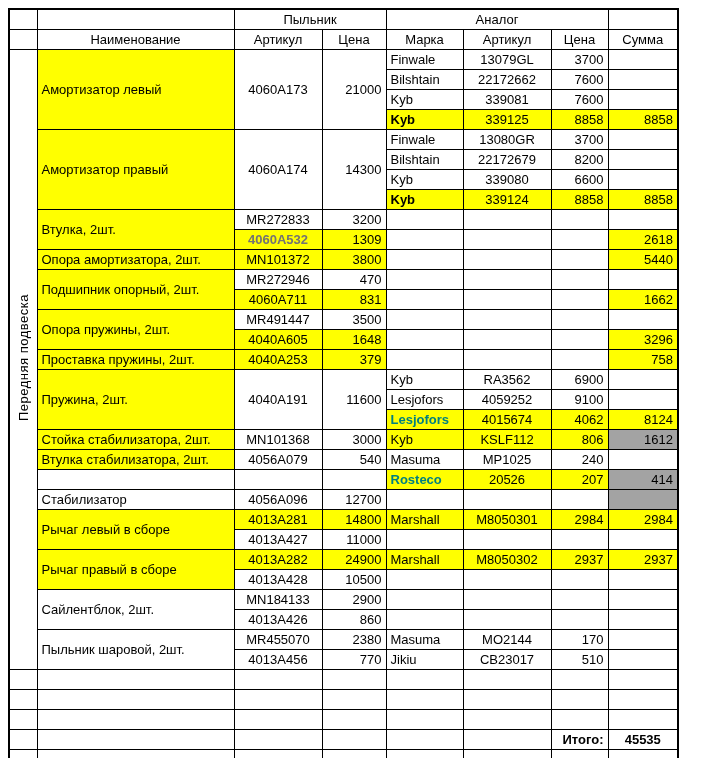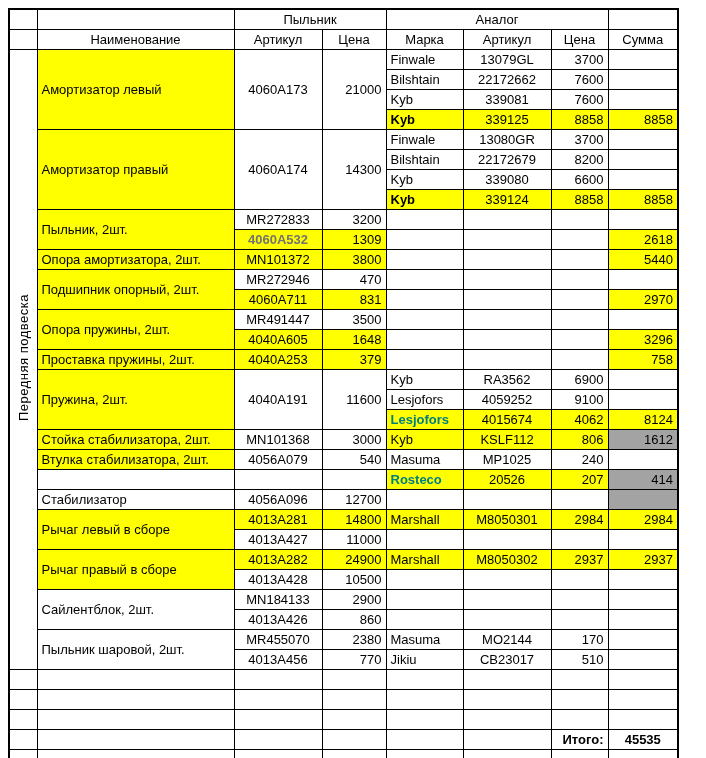--- a/index.html
+++ b/index.html
@@ -127,21 +127,21 @@
           <td class="al-r">6600</td>
           <td class="al-r"></td>
         </tr>
         <tr>
           <td class="y b al-l">Kyb</td>
           <td class="y al-c">339124</td>
           <td class="y al-r">8858</td>
           <td class="y al-r">8858</td>
         </tr>
         <tr>
-          <td rowspan="2" class="y al-l">Пыльник, 2шт.</td>
+          <td rowspan="2" class="y al-l">Втулка, 2шт.</td>
           <td class="al-c">MR272833</td>
           <td class="al-r">3200</td>
           <td class="al-l"></td>
           <td class="al-c"></td>
           <td class="al-r"></td>
           <td class="al-r"></td>
         </tr>
         <tr>
           <td class="y blue al-c">4060A532</td>
           <td class="y al-r">1309</td>
@@ -167,21 +167,21 @@
           <td class="al-c"></td>
           <td class="al-r"></td>
           <td class="al-r"></td>
         </tr>
         <tr>
           <td class="y al-c">4060A711</td>
           <td class="y al-r">831</td>
           <td class="al-l"></td>
           <td class="al-c"></td>
           <td class="al-r"></td>
-          <td class="y al-r">2970</td>
+          <td class="y al-r">1662</td>
         </tr>
         <tr>
           <td rowspan="2" class="y al-l">Опора пружины, 2шт.</td>
           <td class="al-c">MR491447</td>
           <td class="al-r">3500</td>
           <td class="al-l"></td>
           <td class="al-c"></td>
           <td class="al-r"></td>
           <td class="al-r"></td>
         </tr>

